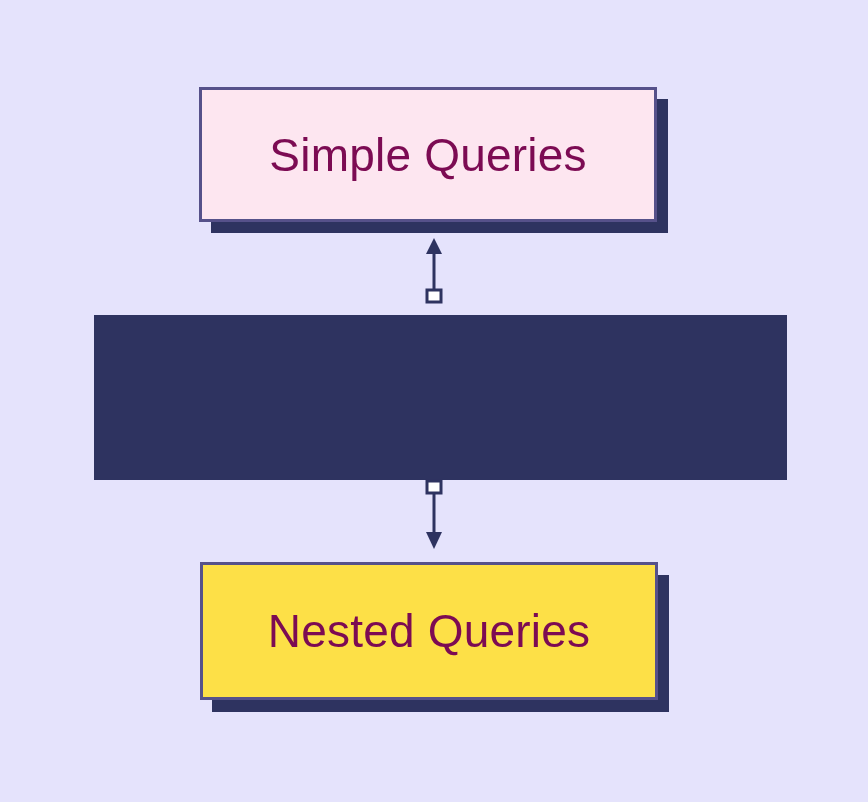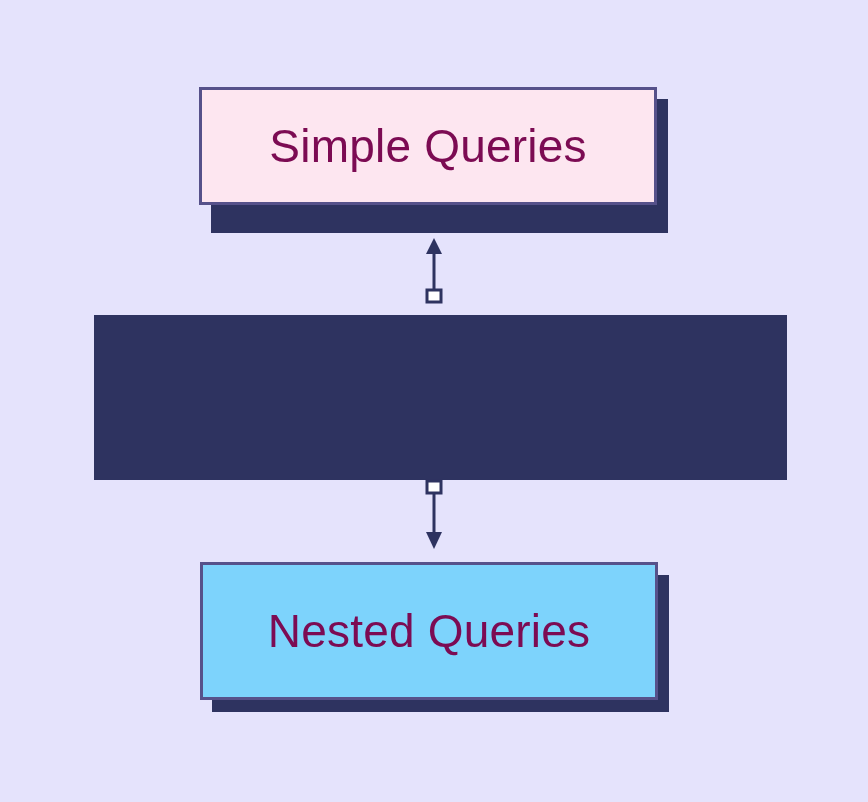--- a/index.html
+++ b/index.html
@@ -41,21 +41,21 @@
   #node-simple-shadow {
     left: 211px;
     top: 99px;
     width: 457px;
     height: 134px;
   }
   #node-simple-body {
     left: 199px;
     top: 87px;
     width: 458px;
-    height: 118px;
+    height: 135px;
     background: #fde6f0;
     border: 3px solid #56518a;
   }
   #node-simple-body .node-label {
     font-size: 46px;
     color: #7c0b53;
     font-weight: 400;
     letter-spacing: 0.2px;
   }
 
@@ -86,21 +86,21 @@
     left: 212px;
     top: 575px;
     width: 457px;
     height: 137px;
   }
   #node-nested-body {
     left: 200px;
     top: 562px;
     width: 458px;
     height: 138px;
-    background: #7dd3fc;
+    background: #fde047;
     border: 3px solid #56518a;
   }
   #node-nested-body .node-label {
     font-size: 46px;
     color: #7c0b53;
     font-weight: 400;
     letter-spacing: 0.2px;
   }
 
   

